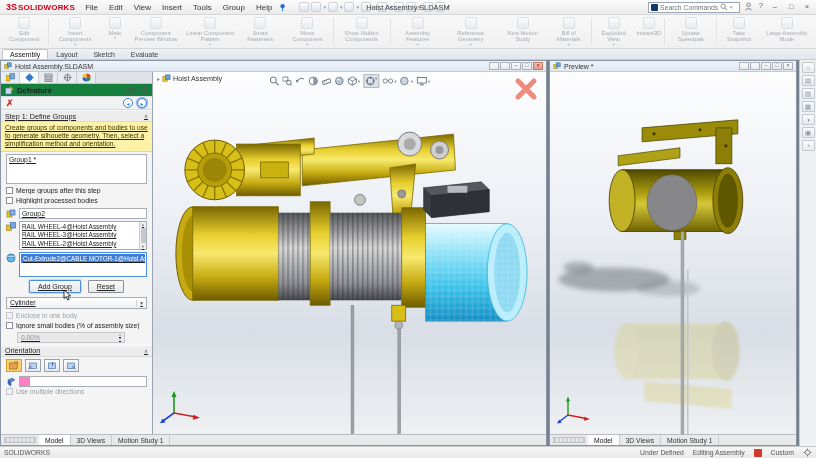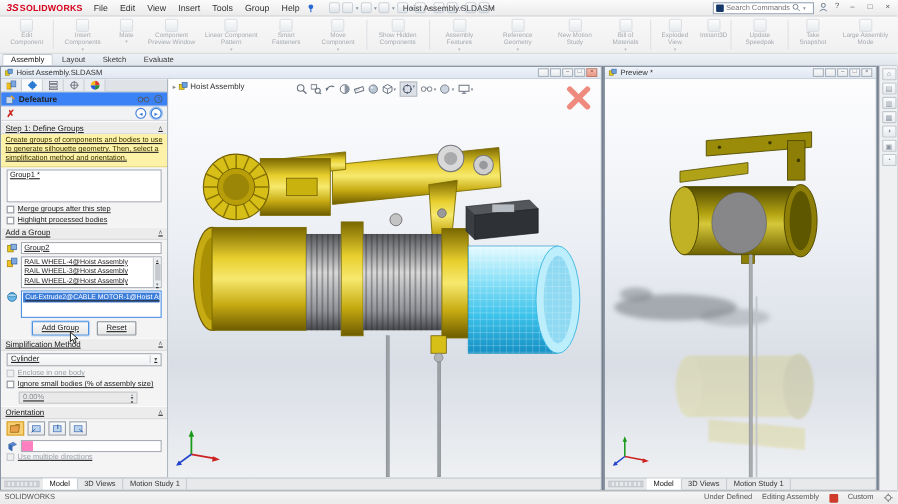--- a/index.html
+++ b/index.html
@@ -5,21 +5,21 @@
   * { margin:0; padding:0; box-sizing:border-box; }
   html,body { width:816px; height:458px; overflow:hidden; background:#e8e8e8;
     font-family:"Liberation Sans", sans-serif; }
   .app { width:816px; height:458px; display:flex; flex-direction:column; background:#f0f0f0; }
 
   
   .menubar { flex:0 0 15px; position:relative; display:flex; align-items:center; gap:3px;
     background:linear-gradient(#fbfbfb,#ebebeb); border-bottom:1px solid #d6d6d6;
     padding:0 3px; font-size:8px; color:#333; z-index:5; }
   .logo { display:flex; align-items:baseline; gap:1px; padding:0 3px; }
-  .logo-mark { color:#d6001c; font-weight:bold; font-style:italic; font-size:9px; }
+  .logo-mark { color:#d6001c; font-weight:bold; font-size:9px; }
   .logo-text { color:#d6001c; font-weight:bold; font-size:8px; letter-spacing:.2px; }
   .menu-item { padding:0 4px; cursor:default; }
   .pin { width:9px; height:9px; }
   .qicons { display:flex; align-items:center; gap:2px; margin-left:8px; }
   .qi { width:10px; height:10px; border-radius:2px; border:1px solid #ccd2d9;
     background:linear-gradient(#fdfdfd,#dfe4ea); }
   .qcaret { font-size:5px; color:#8a94a0; }
   .mb-title { position:absolute; left:50%; transform:translateX(-50%); font-size:7.5px; color:#444; }
   .mb-right { margin-left:auto; display:flex; align-items:flex-start; gap:4px; }
   .search { width:92px; height:11px; background:#fff; border:1px solid #9aa6b4;
@@ -75,21 +75,21 @@
   .dtab.active { background:#fff; color:#111; }
 
   
   .pm { flex:0 0 152px; display:flex; flex-direction:column; background:#f4f4f4;
     border-right:1px solid #9aa4b0; font-size:7px; color:#222; overflow:hidden; }
   .pm-tabs { flex:0 0 12px; display:flex; background:#dfe3e8; border-bottom:1px solid #bcc4cd; }
   .pmtab { width:19px; display:flex; align-items:center; justify-content:center;
     border-right:1px solid #c8cdd4; background:#e8ebef; }
   .pmtab.active { background:#f9fafb; }
   .pm-titlebar { flex:0 0 13px; display:flex; align-items:center; gap:3px; padding:0 4px;
-    background:#3b82f6; border-bottom:1px solid #dcdee2; }
+    background:#15803d; border-bottom:1px solid #dcdee2; }
   .pm-title { font-size:7.6px; font-weight:bold; color:#222; }
   .pm-title-icons { margin-left:auto; display:flex; gap:4px; align-items:center; }
   .pm-confirm { flex:0 0 13px; display:flex; align-items:center; padding:0 5px;
     background:#f1f2f4; border-bottom:1px solid #d6d9dd; }
   .x-cancel { color:#c9271e; font-weight:bold; font-size:9px; line-height:1; }
   .nav-group { margin-left:auto; display:flex; gap:4px; }
   .nav-circle { width:10px; height:10px; border-radius:50%; border:1.2px solid #3d7edb;
     color:#3d7edb; font-size:6px; display:flex; align-items:center; justify-content:center; background:#fff; }
   .nav-circle.focus { box-shadow:0 0 0 1.2px #9cc2f0; }
   .pm-body { flex:1; overflow:hidden; background:#f4f4f4;text-decoration:underline; }
@@ -405,24 +405,20 @@
             <div class="msg">Create groups of components and bodies to use to generate silhouette geometry. Then, select a simplification method and orientation.</div>
             <div class="listbox lb-groups"><span>Group1 *</span></div>
             <div class="chk">
                 <span class="chkbox"></span>
                 <span class="chklbl">Merge groups after this step</span>
               </div>
             <div class="chk">
                 <span class="chkbox"></span>
                 <span class="chklbl">Highlight processed bodies</span>
               </div>
-            <div class="sec-h">
-                <span>Add a Group</span>
-                <span class="chev">∧</span>
-              </div>
             <div class="row">
               <svg class="fico" viewBox="0 0 10 10">
                   <rect x="1" y="2" width="5" height="6" fill="#e8c81c" stroke="#8a7a00" stroke-width=".6"></rect>
                   <rect x="4" y="1" width="5" height="5" fill="#8ab0e0" stroke="#2a5a9c" stroke-width=".6"></rect>
                 </svg>
               <div class="input">
                   <span>Group2</span>
                 </div>
             </div>
             <div class="row">
@@ -452,24 +448,20 @@
                 <div class="sel-item">Cut-Extrude2@CABLE MOTOR-1@Hoist Assembly</div>
               </div>
             </div>
             <div class="btn-row">
               <span class="btn primary">Add Group</span>
               <span class="btn">Reset</span>
               <svg class="cursor" width="9" height="12" viewBox="0 0 9 12">
                   <path d="M1 1 L1 9.5 L3.2 7.6 L4.6 11 L6.2 10.3 L4.8 7 L7.6 6.8 Z" fill="#fff" stroke="#000" stroke-width=".8"></path>
                 </svg>
             </div>
-            <div class="sec-h">
-                <span>Simplification Method</span>
-                <span class="chev">∧</span>
-              </div>
             <div class="dropdown">
                 <span>Cylinder</span>
                 <span class="dd-caret">▾</span>
               </div>
             <div class="chk disabled">
                 <span class="chkbox"></span>
                 <span class="chklbl">Enclose in one body</span>
               </div>
             <div class="chk">
                 <span class="chkbox"></span>

